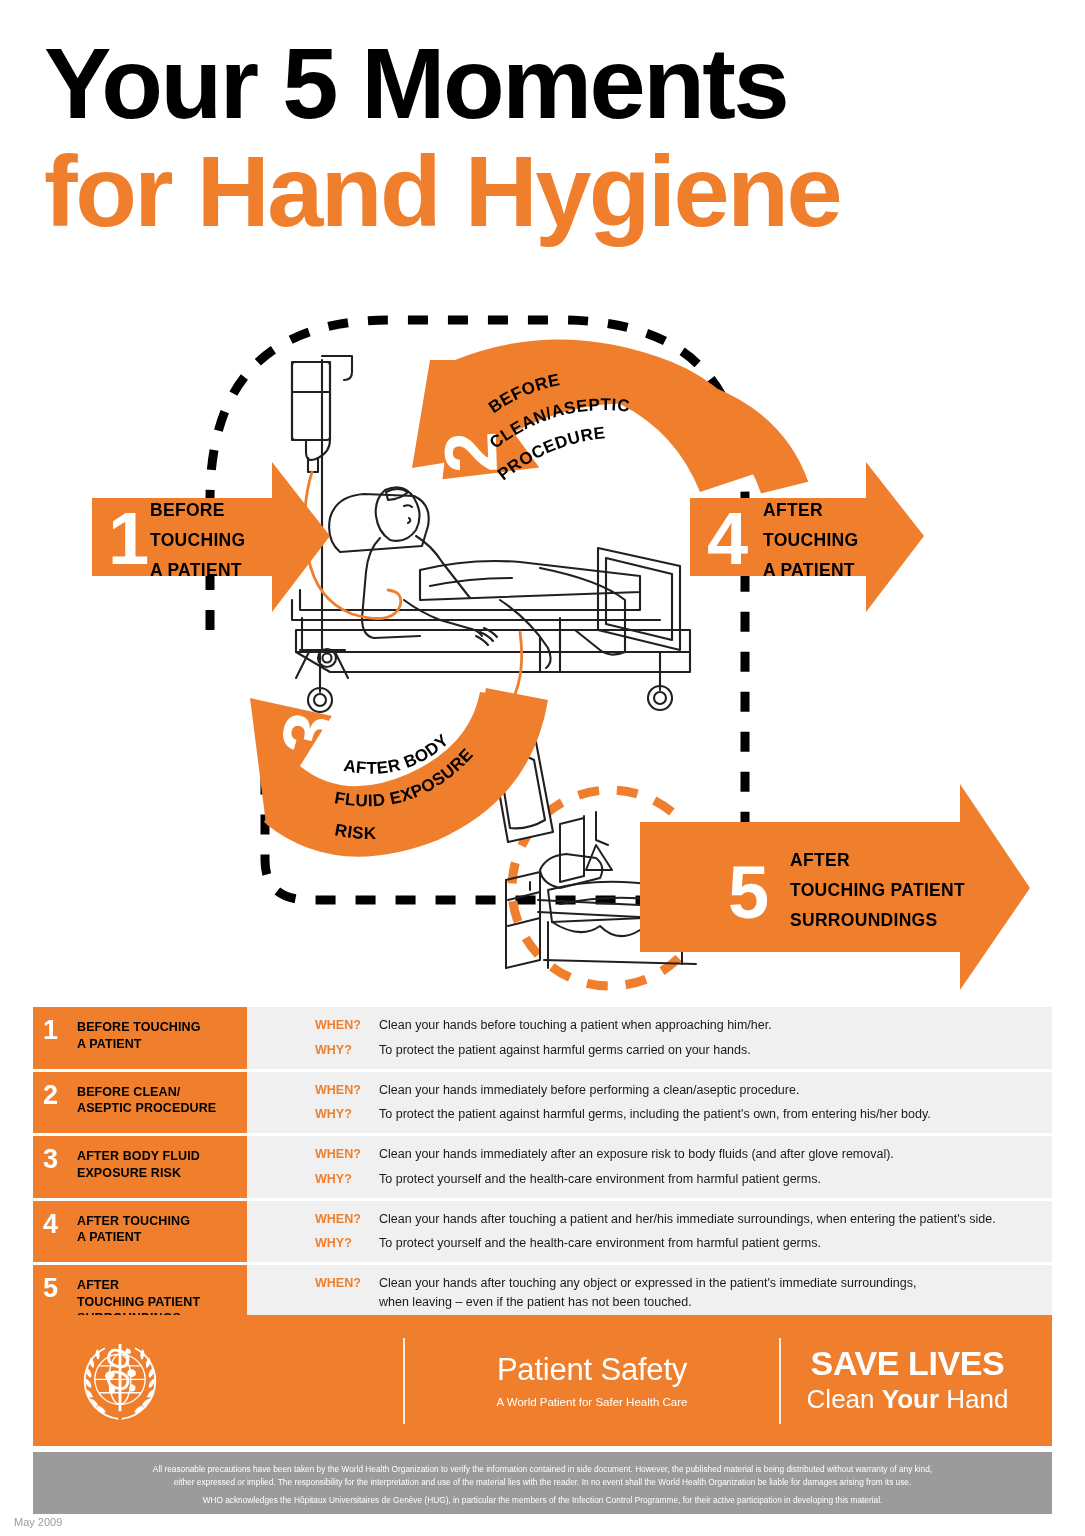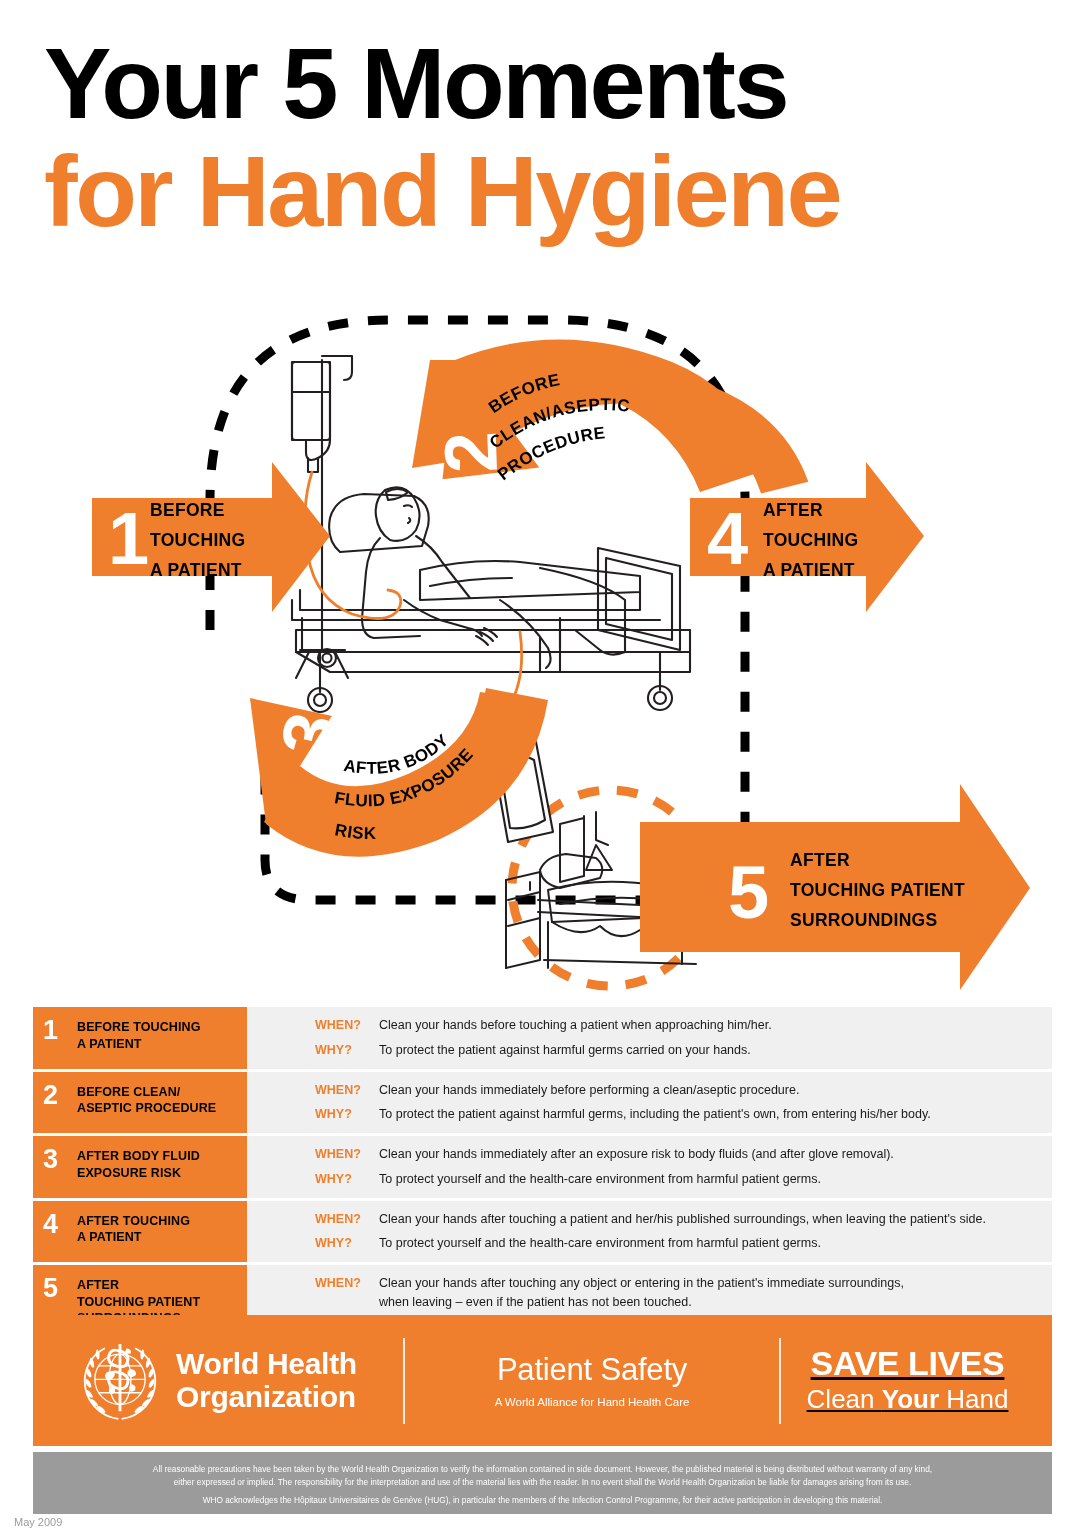--- a/index.html
+++ b/index.html
@@ -64,21 +64,21 @@
   .who-logo-group { display: flex; align-items: center; padding-left: 45px; width: 370px; }
   .who-emblem { width: 84px; height: 84px; flex: none; }
   .who-words {
     color: #ffffff; font-weight: bold; font-size: 30px;
     line-height: 1.08; margin-left: 14px; letter-spacing: -0.3px;
   }
   .vdiv { width: 2px; height: 86px; background: rgba(255,255,255,0.85); flex: none; }
   .ps-block { width: 374px; text-align: center; }
   .ps-title { color: #ffffff; font-size: 31px; line-height: 1.1; letter-spacing: -0.2px; }
   .ps-sub { color: #ffffff; font-size: 11.5px; margin-top: 9px; }
-  .sl-block { flex: 1; text-align: center; padding-right: 18px; text-decoration: underline; }
+  .sl-block { flex: 1; text-align: center; padding-right: 18px; }
   .sl-title { color: #ffffff; font-size: 34px; font-weight: bold; line-height: 1.05; letter-spacing: -0.4px; }
   .sl-sub { color: #ffffff; font-size: 26px; line-height: 1.15; margin-top: 4px; }
   .sl-sub b { font-weight: bold; }
 
   
   .disclaimer {
     position: absolute; left: 33px; top: 1452px;
     width: 1019px; height: 62px; background: #9B9B9B;
     color: #ffffff; text-align: center;
     padding: 11px 38px 0 38px;
@@ -324,21 +324,21 @@
       <div class="tleft">
         <div class="tnum">4</div>
         <div class="tname">
           <span>AFTER TOUCHING</span><br>
           <span>A PATIENT</span>
         </div>
       </div>
       <div class="tright">
         <div class="tqa">
           <div class="tq">WHEN?</div>
-          <div class="ta">Clean your hands after touching a patient and her/his published surroundings, when leaving the patient's side.</div>
+          <div class="ta">Clean your hands after touching a patient and her/his immediate surroundings, when entering the patient's side.</div>
         </div>
         <div class="spacer-q"></div>
         <div class="tqa">
           <div class="tq">WHY?</div>
           <div class="ta">To protect yourself and the health-care environment from harmful patient germs.</div>
         </div>
       </div>
     </div>
 
     <div class="trow">
@@ -347,21 +347,21 @@
         <div class="tname">
           <span>AFTER</span><br>
           <span>TOUCHING PATIENT</span><br>
           <span>SURROUNDINGS</span>
         </div>
       </div>
       <div class="tright">
         <div class="tqa">
           <div class="tq">WHEN?</div>
           <div class="ta">
-            <span>Clean your hands after touching any object or entering in the patient's immediate surroundings,</span>
+            <span>Clean your hands after touching any object or expressed in the patient's immediate surroundings,</span>
             <span class="l2">when leaving – even if the patient has not been touched.</span>
           </div>
         </div>
         <div class="spacer-q"></div>
         <div class="tqa">
           <div class="tq">WHY?</div>
           <div class="ta">To protect yourself and the health-care environment from harmful patient germs.</div>
         </div>
       </div>
     </div>
@@ -404,31 +404,27 @@
           <path d="M62,36 q8,0 7,7 q-6,5 -10,0 q-1,-6 3,-7z" fill="#ffffff" stroke="none"></path>
           <path d="M64,54 q6,1 4,7 q-5,4 -7,-1 q0,-5 3,-6z" fill="#ffffff" stroke="none"></path>
         </g>
 
         <g>
           <rect x="48.3" y="6" width="3.4" height="80" fill="#ffffff"></rect>
           <path d="M50,14 q12,4 9,13 q-3,9 -14,5 q-11,-4 -8,-13 q3,-9 14,-4 M50,40 q12,4 9,13 q-3,9 -14,5 q-11,-4 -8,-13 q3,-9 14,-4" fill="none" stroke="#ffffff" stroke-width="3.4"></path>
           <path d="M58,11 q6,1 5,6 q-5,2 -7,-2z" fill="#ffffff"></path>
         </g>
       </svg>
-      <div class="who-words">
-        <span>World Health</span><br>
-        <span>Organization</span>
-      </div>
     </div>
 
     <div class="vdiv"></div>
 
     <div class="ps-block">
       <div class="ps-title">Patient Safety</div>
-      <div class="ps-sub">A World Alliance for Hand Health Care</div>
+      <div class="ps-sub">A World Patient for Safer Health Care</div>
     </div>
 
     <div class="vdiv"></div>
 
     <div class="sl-block">
       <div class="sl-title">SAVE LIVES</div>
       <div class="sl-sub"><span>Clean </span><b>Your</b><span> Hand</span></div>
     </div>
 
   </div>

